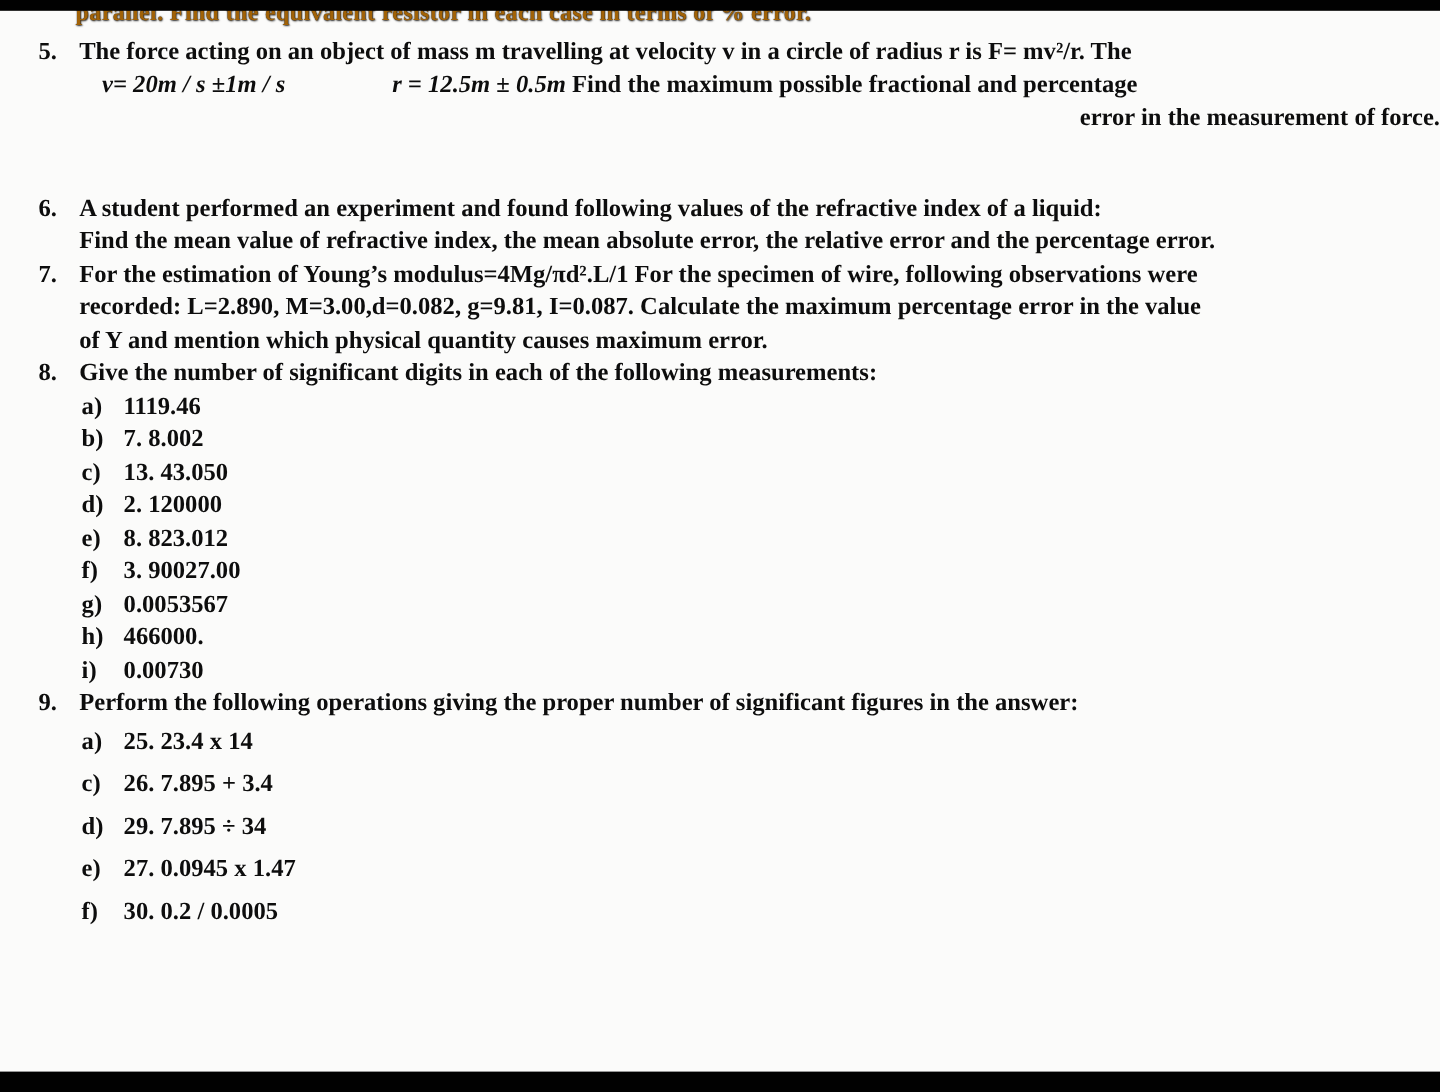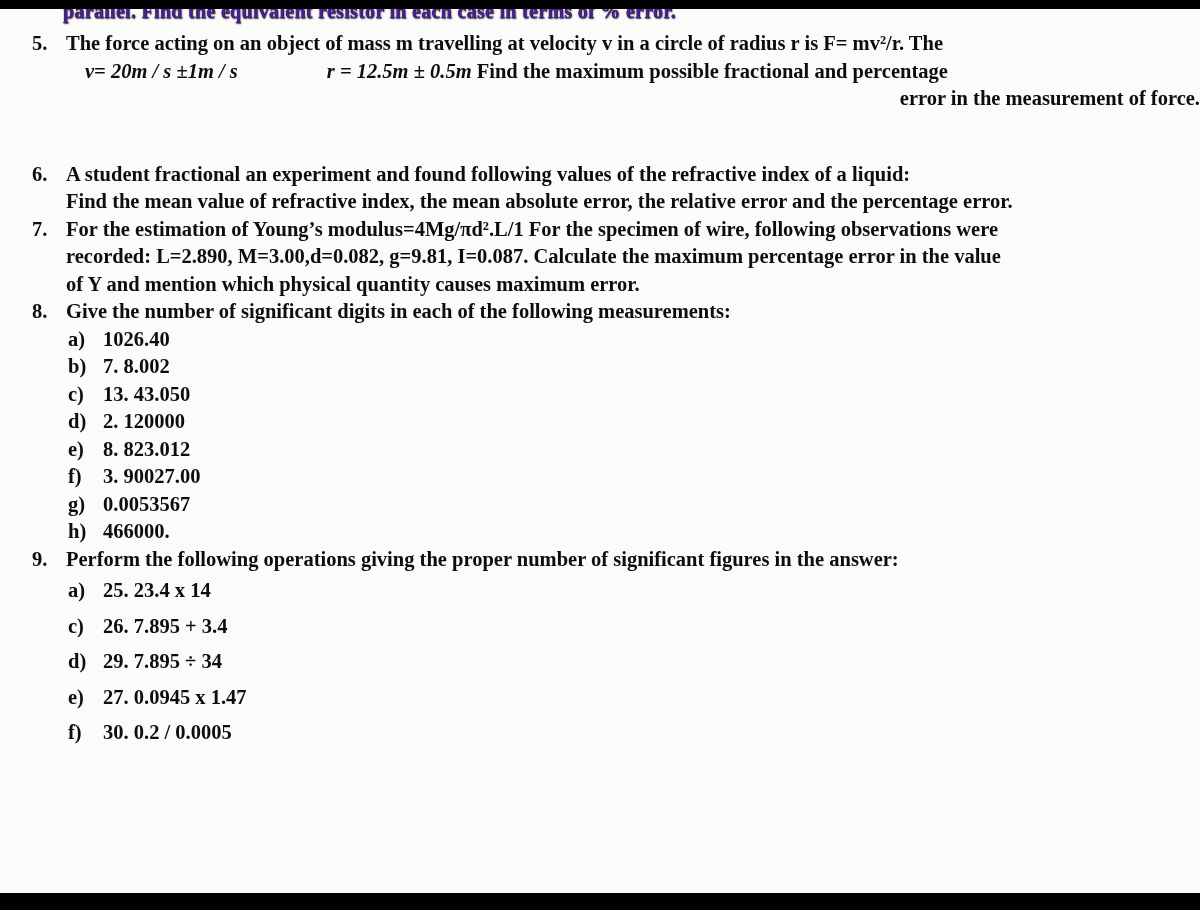--- a/index.html
+++ b/index.html
@@ -21,21 +21,21 @@
   .scan-bar { position: absolute; left: 0; width: 100%; background: #010101; z-index: 3; }
   .scan-bar-top { top: 0; height: 9px; }
   .scan-bar-bottom { bottom: 0; height: 17px; }
   .cutoff-line {
     position: absolute;
     top: 0px;
     left: 63px;
     z-index: 1;
     font-size: 20px;
     font-weight: 700;
-    color: #4c1d95;
+    color: #a16207;
     letter-spacing: 0.3px;
     white-space: nowrap;
     text-shadow: 0 0 1px #000, 0.5px 0.5px 1.5px rgba(0,0,0,0.75);
   }
   .content { position: absolute; top: 30px; left: 0; width: 1200px; z-index: 2; }
   .question { display: flex; align-items: flex-start; }
   .qnum { flex: none; width: 66px; padding-left: 32px; line-height: 27.5px; }
   .qbody { flex: 1; min-width: 0; }
   .line { line-height: 27.5px; }
   .math { font-style: italic; }
@@ -63,46 +63,47 @@
       <div class="qbody">
         <div class="line">The force acting on an object of mass m travelling at velocity v in a circle of radius r is F= mv²/r. The</div>
         <div class="line q5-l3"><span class="math">v= 20m / s ±1m / s</span><span class="math gap-r">r = 12.5m ± 0.5m</span><span> Find the maximum possible fractional and percentage</span></div>
         <div class="line q5-l4">error in the measurement of force.</div>
       </div>
     </div>
 
     <div class="question q-gap">
       <span class="qnum">6.</span>
       <div class="qbody">
-        <div class="line">A student fractional an experiment and found following values of the refractive index of a liquid:</div>
+        <div class="line">A student performed an experiment and found following values of the refractive index of a liquid:</div>
         <div class="line">Find the mean value of refractive index, the mean absolute error, the relative error and the percentage error.</div>
       </div>
     </div>
 
     <div class="question">
       <span class="qnum">7.</span>
       <div class="qbody">
         <div class="line">For the estimation of Young’s modulus=4Mg/πd².L/1 For the specimen of wire, following observations were</div>
         <div class="line">recorded: L=2.890, M=3.00,d=0.082, g=9.81, I=0.087. Calculate the maximum percentage error in the value</div>
         <div class="line">of Y and mention which physical quantity causes maximum error.</div>
       </div>
     </div>
 
     <div class="question">
       <span class="qnum">8.</span>
       <div class="qbody">
         <div class="line">Give the number of significant digits in each of the following measurements:</div>
-        <div class="subitem"><span class="letter">a)</span><span class="value">1026.40</span></div>
+        <div class="subitem"><span class="letter">a)</span><span class="value">1119.46</span></div>
         <div class="subitem"><span class="letter">b)</span><span class="value">7. 8.002</span></div>
         <div class="subitem"><span class="letter">c)</span><span class="value">13. 43.050</span></div>
         <div class="subitem"><span class="letter">d)</span><span class="value">2. 120000</span></div>
         <div class="subitem"><span class="letter">e)</span><span class="value">8. 823.012</span></div>
         <div class="subitem"><span class="letter">f)</span><span class="value">3. 90027.00</span></div>
         <div class="subitem"><span class="letter">g)</span><span class="value">0.0053567</span></div>
         <div class="subitem"><span class="letter">h)</span><span class="value">466000.</span></div>
+        <div class="subitem"><span class="letter">i)</span><span class="value">0.00730</span></div>
       </div>
     </div>
 
     <div class="question">
       <span class="qnum">9.</span>
       <div class="qbody">
         <div class="line">Perform the following operations giving the proper number of significant figures in the answer:</div>
         <div class="subitem subitem-wide"><span class="letter">a)</span><span class="value">25. 23.4 x 14</span></div>
         <div class="subitem subitem-wide"><span class="letter">c)</span><span class="value">26. 7.895 + 3.4</span></div>
         <div class="subitem subitem-wide"><span class="letter">d)</span><span class="value">29. 7.895 ÷ 34</span></div>

